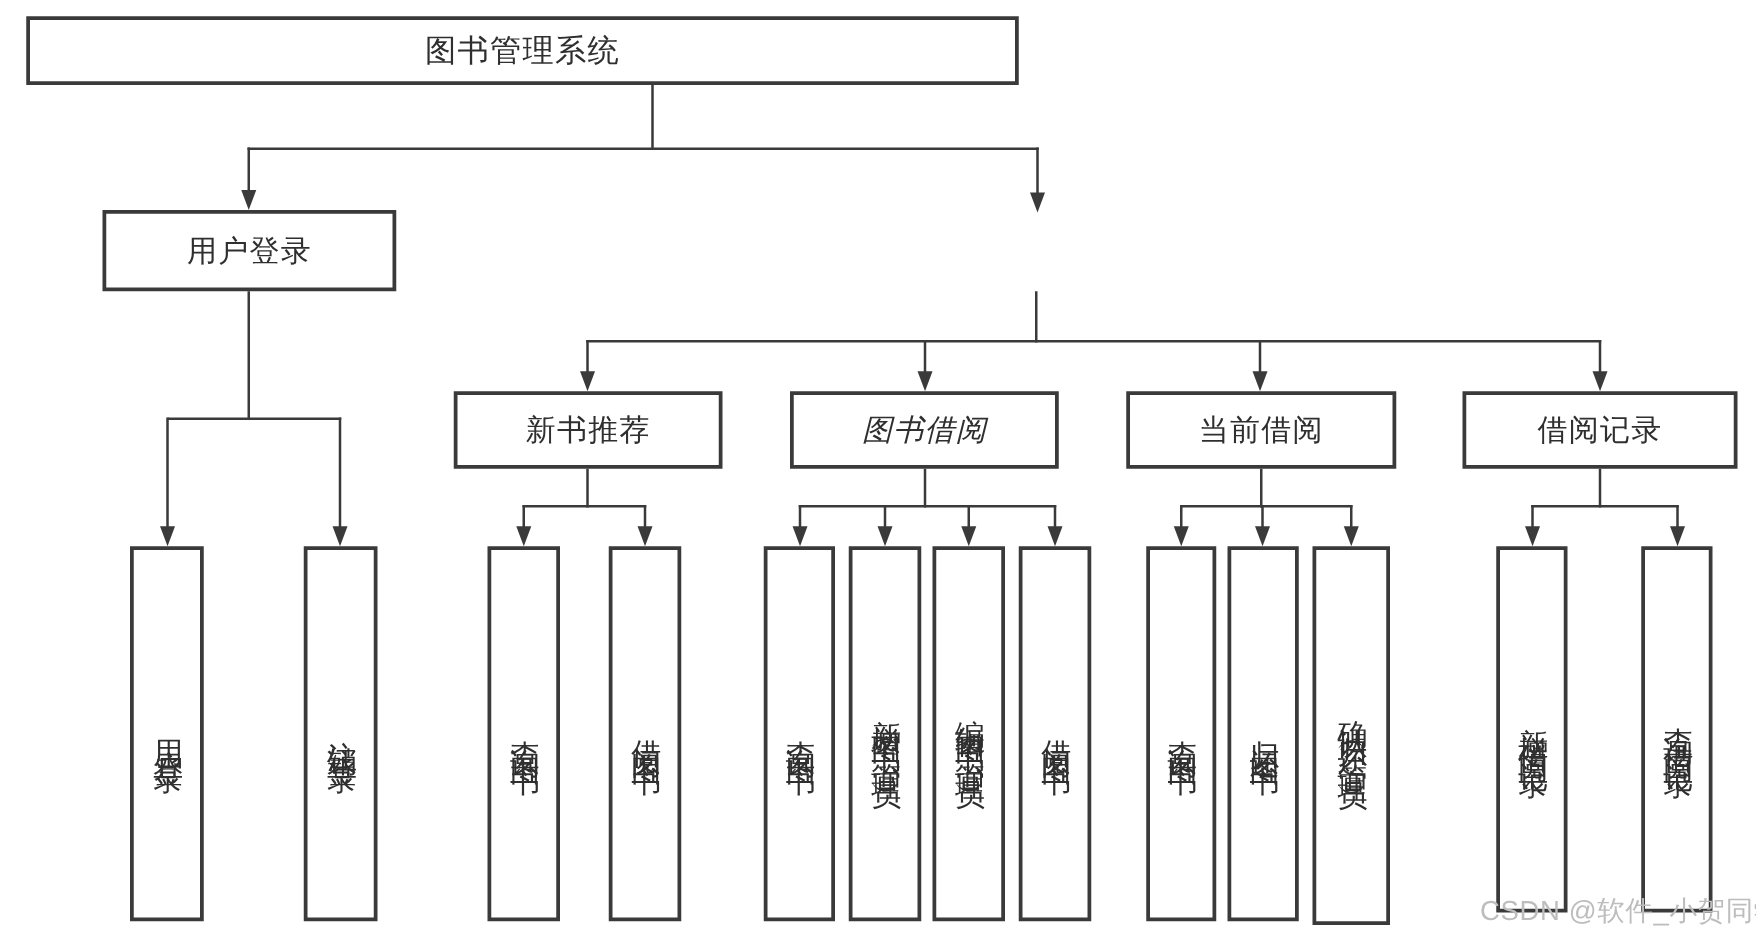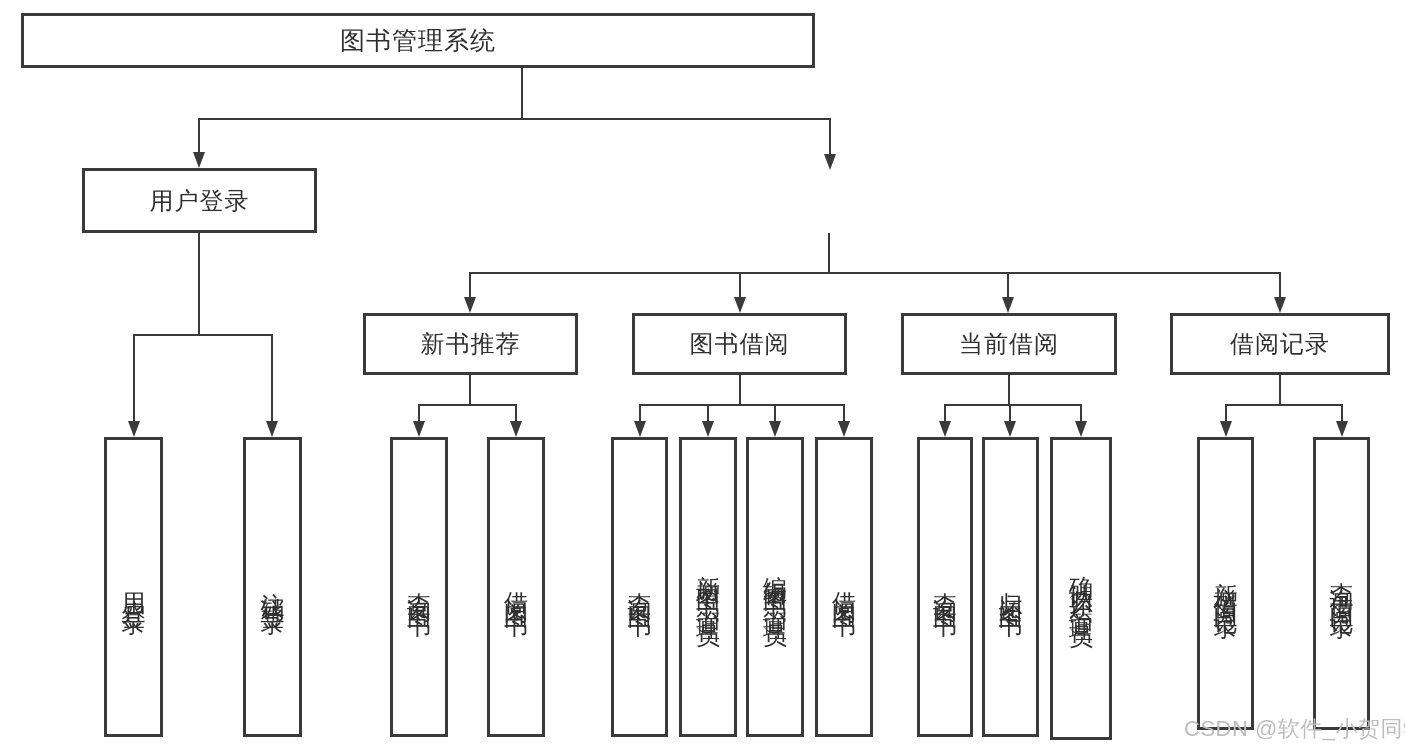--- a/index.html
+++ b/index.html
@@ -65,21 +65,21 @@
   <div class="v" style="left:739px;top:272px;height:28px;"></div>
   <div class="arr" style="left:734px;top:297px;"></div>
   <div class="v" style="left:1007px;top:272px;height:28px;"></div>
   <div class="arr" style="left:1002px;top:297px;"></div>
   <div class="v" style="left:1279px;top:272px;height:28px;"></div>
   <div class="arr" style="left:1274px;top:297px;"></div>
 
   <div class="box" style="left:363px;top:313px;width:215px;height:62px;">
     <span class="hlabel">新书推荐</span>
   </div>
-  <div class="box" style="left:632px;top:313px;width:215px;height:62px;">
+  <div class="box" style="left:632px;top:313px;width:215px;height:62px;font-style:italic;">
     <span class="hlabel">图书借阅</span>
   </div>
   <div class="box" style="left:901px;top:313px;width:216px;height:62px;">
     <span class="hlabel">当前借阅</span>
   </div>
   <div class="box" style="left:1170px;top:313px;width:220px;height:62px;">
     <span class="hlabel">借阅记录</span>
   </div>
 
   <div class="v" style="left:469px;top:375px;height:31px;"></div>

